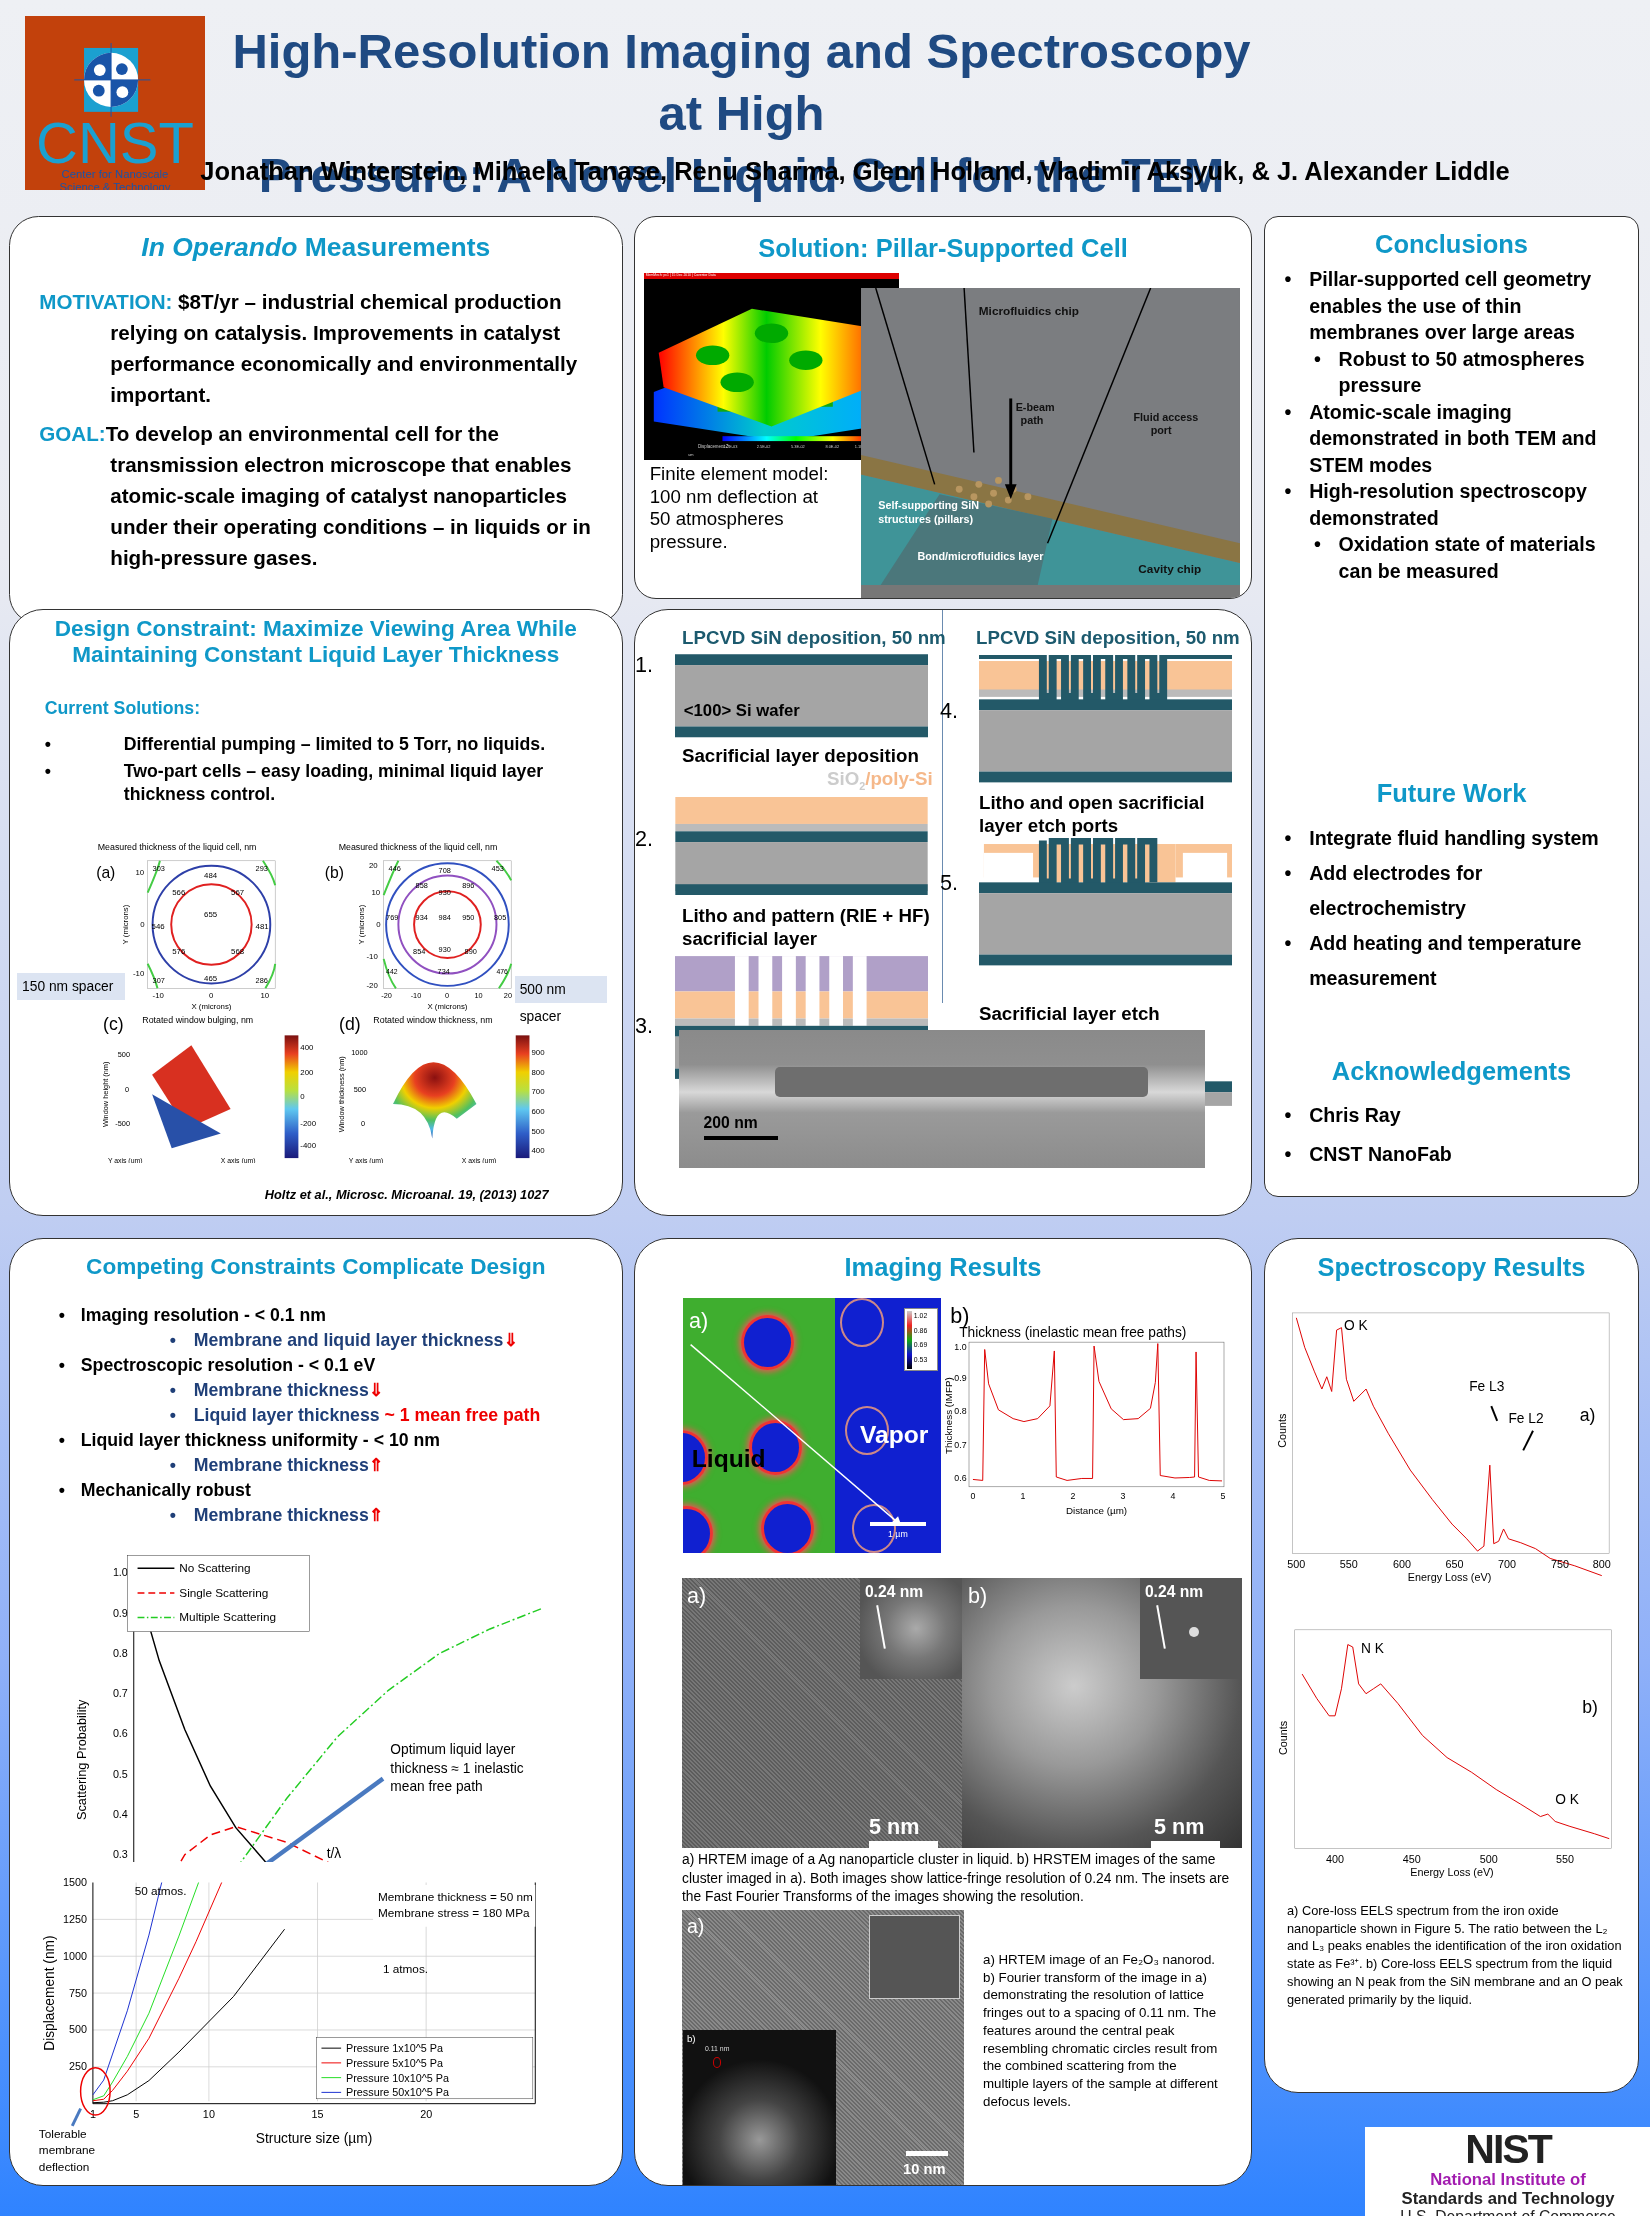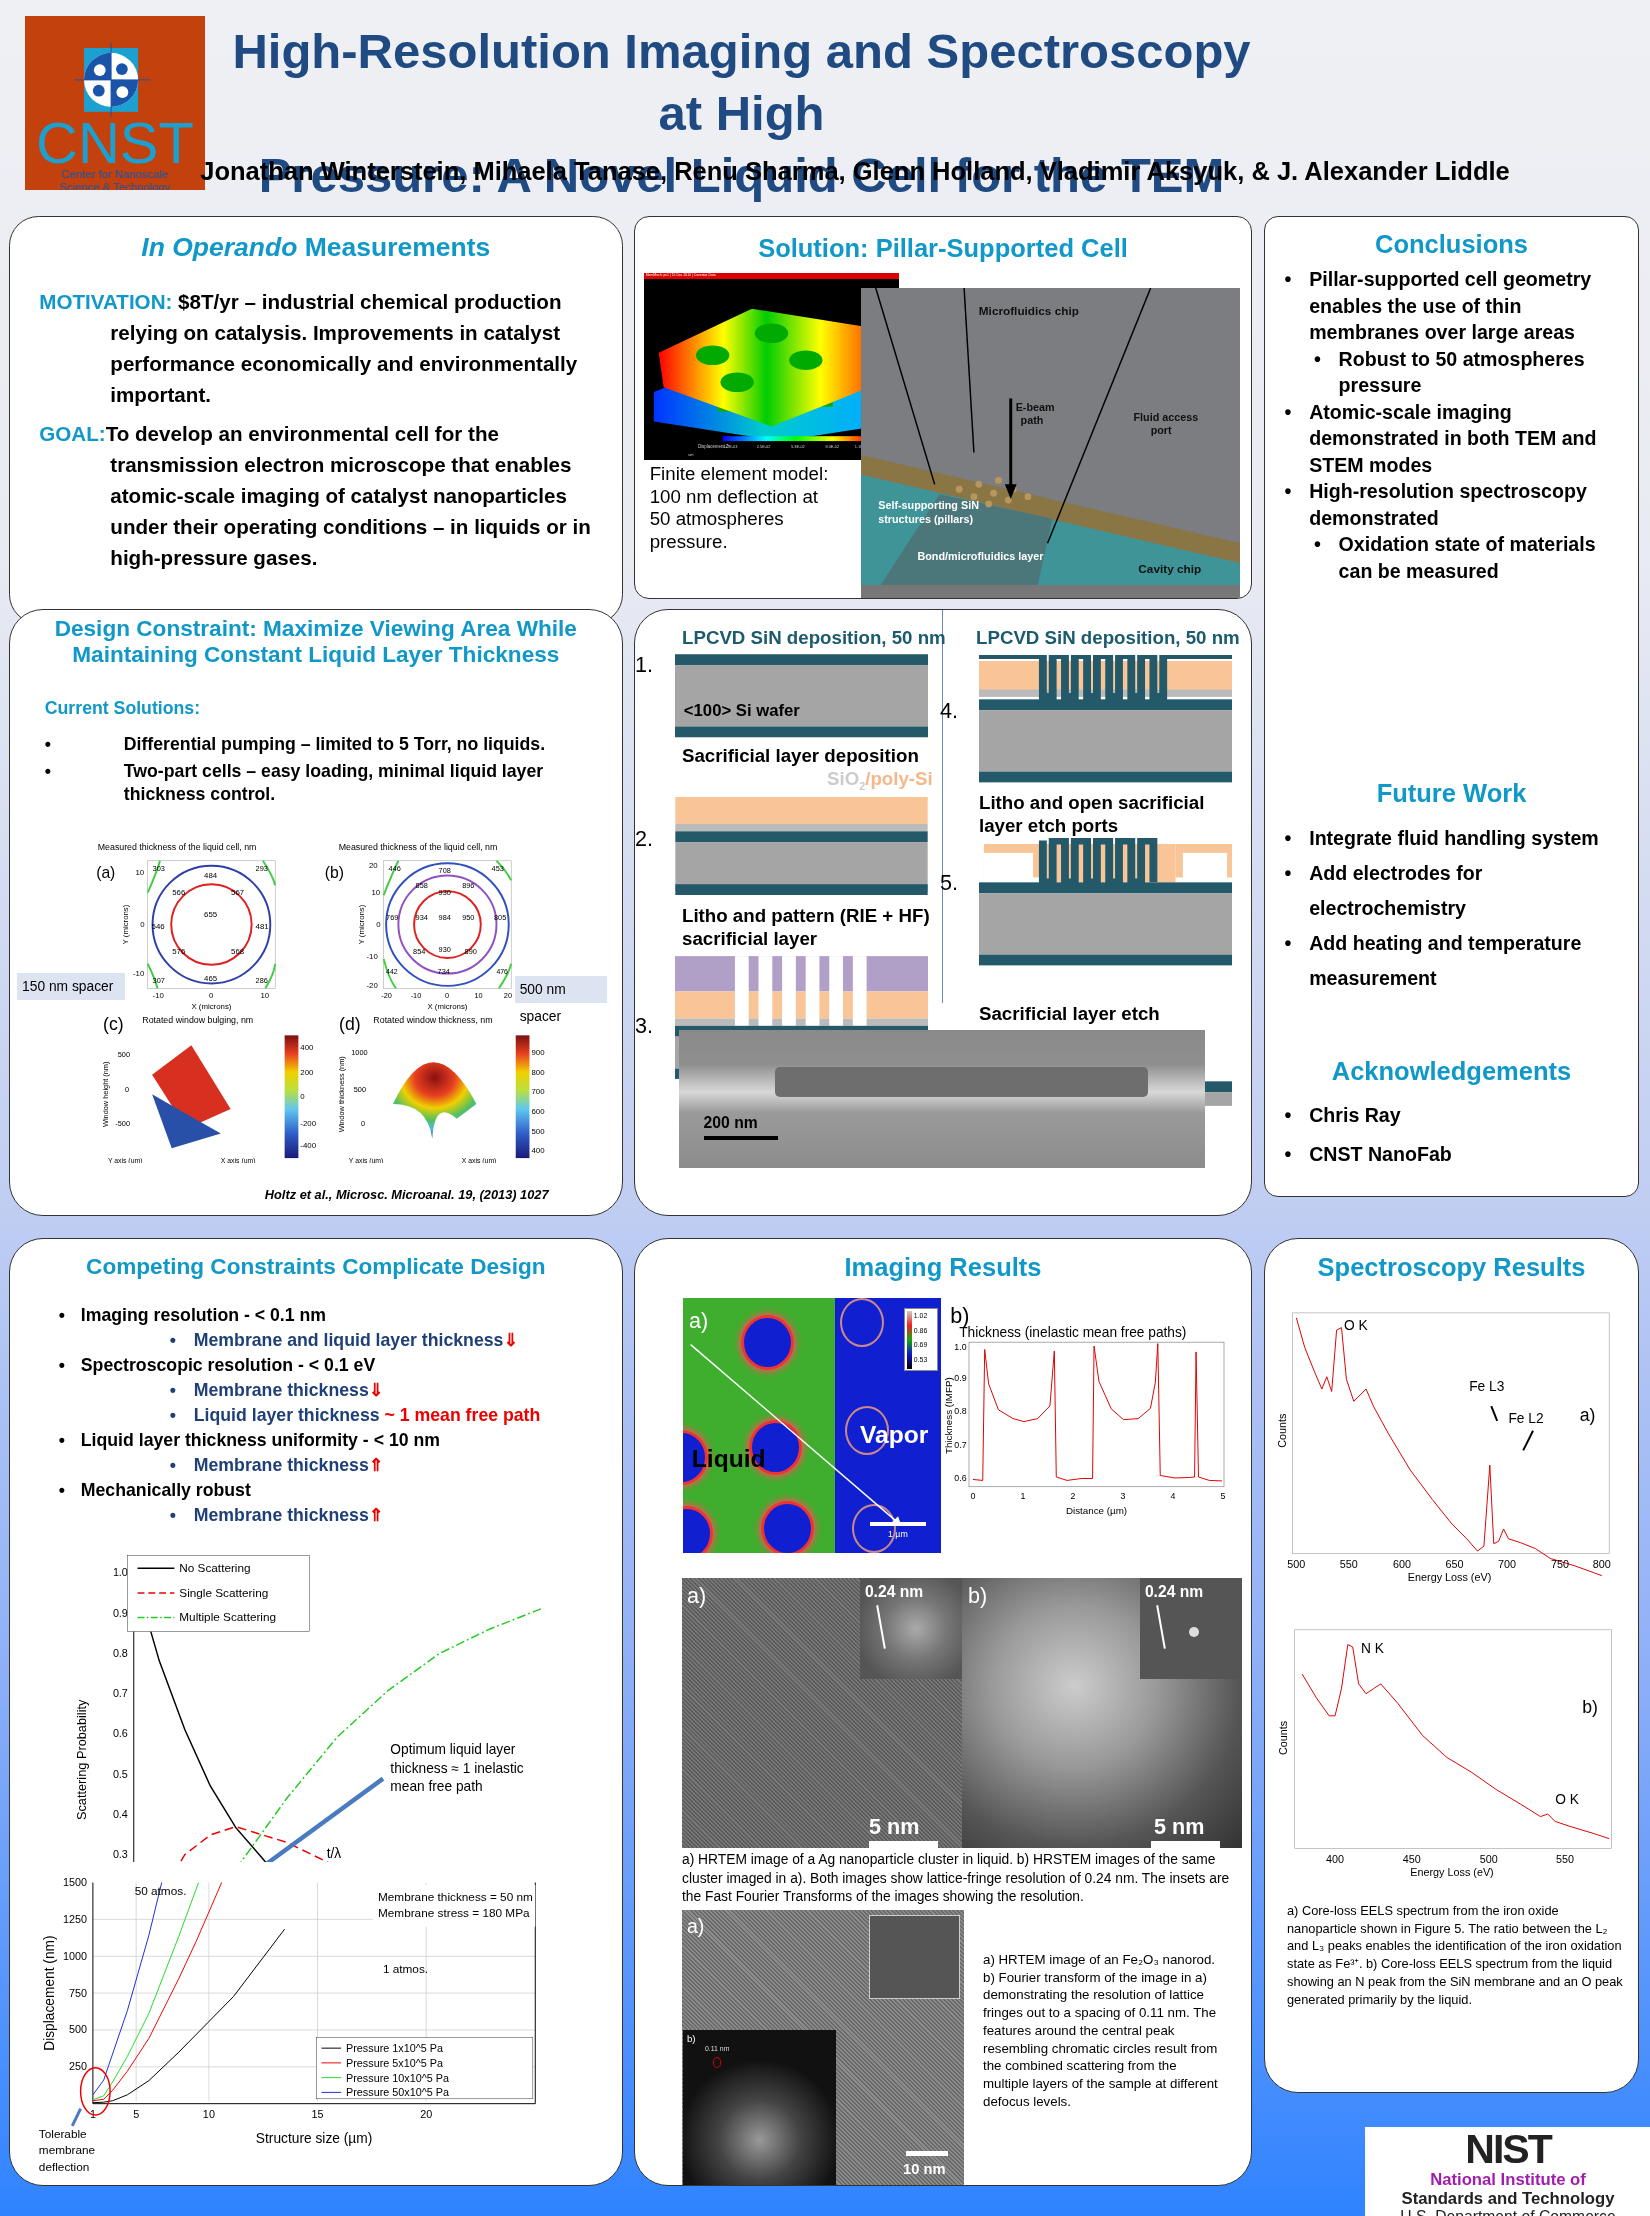--- a/index.html
+++ b/index.html
@@ -54,21 +54,21 @@
     <div style="padding-left:71px">performance economically and environmentally</div>
     <div style="padding-left:71px">important.</div>
     <div style="margin-top:7.9px"><span style="color:#0f98c8">GOAL:</span><span>To develop an environmental cell for the</span></div>
     <div style="padding-left:71px">transmission electron microscope that enables</div>
     <div style="padding-left:71px">atomic-scale imaging of catalyst nanoparticles</div>
     <div style="padding-left:71px">under their operating conditions – in liquids or in</div>
     <div style="padding-left:71px">high-pressure gases.</div>
   </div>
 </div>
 
-<div class="panel" style="left:634px;top:216px;width:618px;height:383px;border-radius:15px">
+<div class="panel" style="left:634px;top:216px;width:618px;height:383px;border-radius:22px">
   <div class="ptitle" style="margin-top:16.7px">Solution:  Pillar-Supported Cell</div>
 
   <div class="abs" style="left:8.8px;top:56px;width:255px;height:187px;background:#000">
     <div style="height:5.9px;background:#d00;font-size:3.4px;color:#fff;padding-left:2px">MemMech: pc1 | 15 Dec 2010 | Coventor Data</div>
     <svg width="255" height="181" viewBox="0 0 520 368">
       <defs>
           <linearGradient id="femtop" x1="0" y1="0" x2="1" y2="0">
             <stop offset="0" stop-color="#f00"></stop>
             <stop offset=".3" stop-color="#ff0"></stop>
             <stop offset=".5" stop-color="#0c0"></stop>

